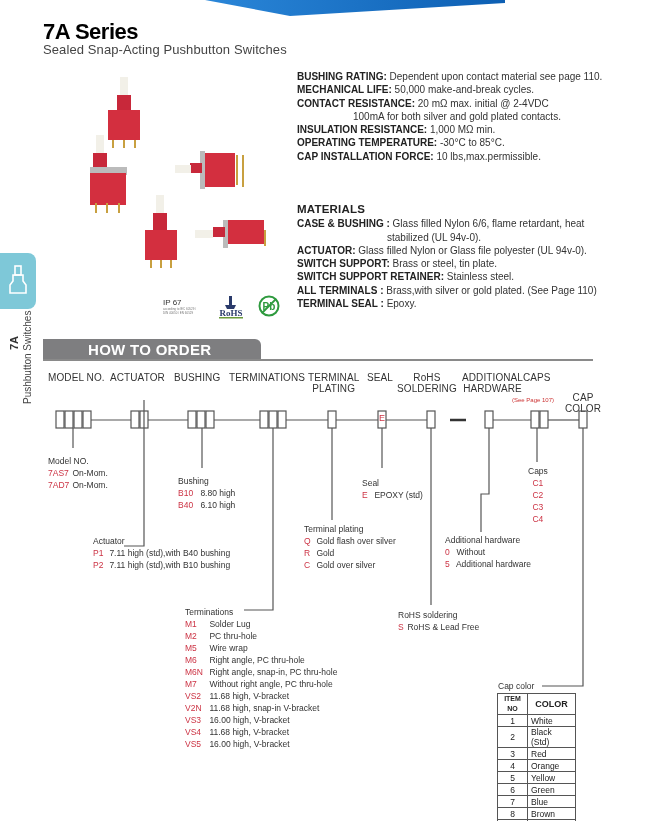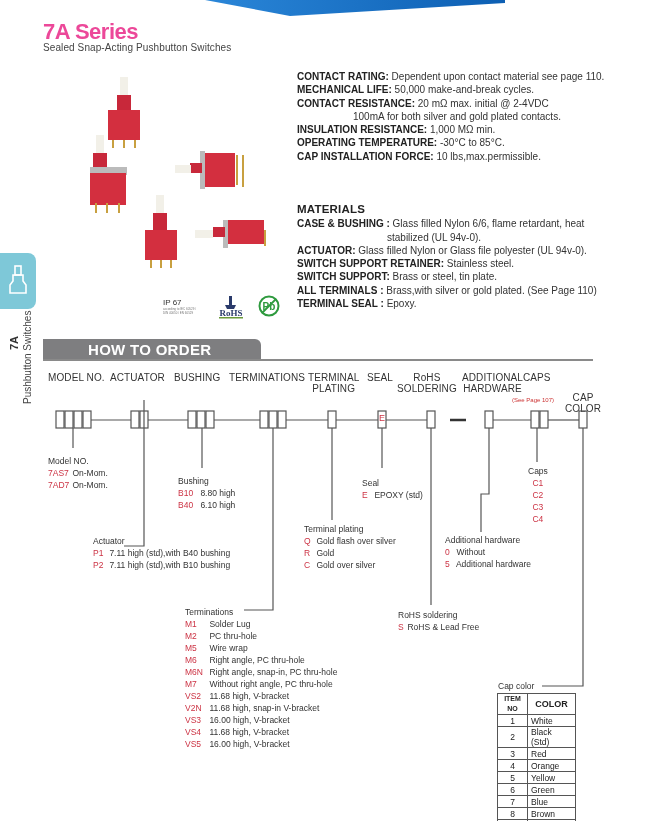--- a/index.html
+++ b/index.html
@@ -2,22 +2,22 @@
 <html><head>
 <meta charset="utf-8">
 <style>
   * { box-sizing: border-box; margin: 0; padding: 0; }
   html, body { width: 650px; height: 821px; background: #ffffff; overflow: hidden; }
   body { position: relative; font-family: "Liberation Sans", sans-serif; color: #222; }
   .abs { position: absolute; }
 
   
   .band { left: 205px; top: 0; width: 300px; height: 16px; }
-  .title { left: 43px; top: 19px; font-size: 22px; font-weight: bold; color: #ec4899; letter-spacing: -0.5px; }
-  .subtitle { left: 43px; top: 42px; font-size: 10px; color: #444; letter-spacing: 0.1px; text-align: center; }
+  .title { left: 43px; top: 19px; font-size: 22px; font-weight: bold; color: #000000; letter-spacing: -0.5px; }
+  .subtitle { left: 43px; top: 42px; font-size: 13px; color: #444; letter-spacing: 0.1px; text-align: center; }
 
   
   .sidetab { left: 0; top: 253px; width: 36px; height: 56px; background: #7ec8d8; border-radius: 0 8px 8px 0; }
   .sidetab svg { position: absolute; left: 9px; top: 12px; }
   .side-7a { left: 2px; top: 335px; font-size: 11px; font-weight: bold; color: #333; transform: rotate(-90deg); transform-origin: left top; width: 20px; }
   .side-label { left: 21px; top: 400px; font-size: 10px; color: #444; transform: rotate(-90deg); transform-origin: left top; white-space: nowrap; }
   .side-7a { left: 8px; top: 350px; }
   .side-label { left: 22px; top: 404px; }
 
   
@@ -134,36 +134,36 @@
   <text x="16" y="20" text-anchor="middle" font-family="Liberation Serif, serif" font-size="9" font-weight="bold" fill="#2a3a6a">RoHS</text>
   <rect x="4" y="21" width="24" height="1.5" fill="#6a9a3a"></rect>
 </svg>
 <svg class="abs pb" viewBox="0 0 22 22">
   <circle cx="11" cy="11" r="9.5" fill="none" stroke="#2e9a3e" stroke-width="2"></circle>
   <line x1="4" y1="18" x2="18" y2="4" stroke="#2e9a3e" stroke-width="1.8"></line>
   <text x="11" y="14.5" text-anchor="middle" font-family="Liberation Sans, sans-serif" font-size="10" font-weight="bold" fill="#2e9a3e">Pb</text>
 </svg>
 
 <div class="abs spec" style="top:70px;">
-  <div><b>CONTACT RATING:</b><span> Dependent upon contact material see page 110.</span></div>
+  <div><b>BUSHING RATING:</b><span> Dependent upon contact material see page 110.</span></div>
   <div><b>MECHANICAL LIFE:</b><span> 50,000 make-and-break cycles.</span></div>
   <div><b>CONTACT RESISTANCE:</b><span> 20 mΩ  max. initial @ 2-4VDC</span></div>
   <div class="ind"><span>100mA for both silver and gold plated contacts.</span></div>
   <div><b>INSULATION RESISTANCE:</b><span> 1,000 MΩ min.</span></div>
   <div><b>OPERATING TEMPERATURE:</b><span> -30°C to 85°C.</span></div>
   <div><b>CAP INSTALLATION FORCE:</b><span> 10 lbs,max.permissible.</span></div>
 </div>
 
 <div class="abs spec" style="top:203px;">
   <h3>MATERIALS</h3>
   <div><b>CASE &amp; BUSHING :</b><span> Glass filled Nylon 6/6, flame retardant, heat</span></div>
   <div class="ind2"><span>stabilized (UL 94v-0).</span></div>
   <div><b>ACTUATOR:</b><span> Glass filled Nylon or Glass file polyester (UL 94v-0).</span></div>
+  <div><b>SWITCH SUPPORT:</b><span> Brass or steel, tin plate.</span></div>
   <div><b>SWITCH SUPPORT RETAINER:</b><span> Stainless steel.</span></div>
-  <div><b>SWITCH SUPPORT:</b><span> Brass or steel, tin plate.</span></div>
   <div><b>ALL TERMINALS :</b><span>  Brass,with silver or gold plated. (See Page 110)</span></div>
   <div><b>TERMINAL SEAL :</b><span> Epoxy.</span></div>
 </div>
 
 <div class="abs hto-tab">
   <span>HOW TO ORDER</span>
 </div>
 <div class="abs hto-line"></div>
 
 <div class="abs col-h" style="left:48px; top:372px;">

